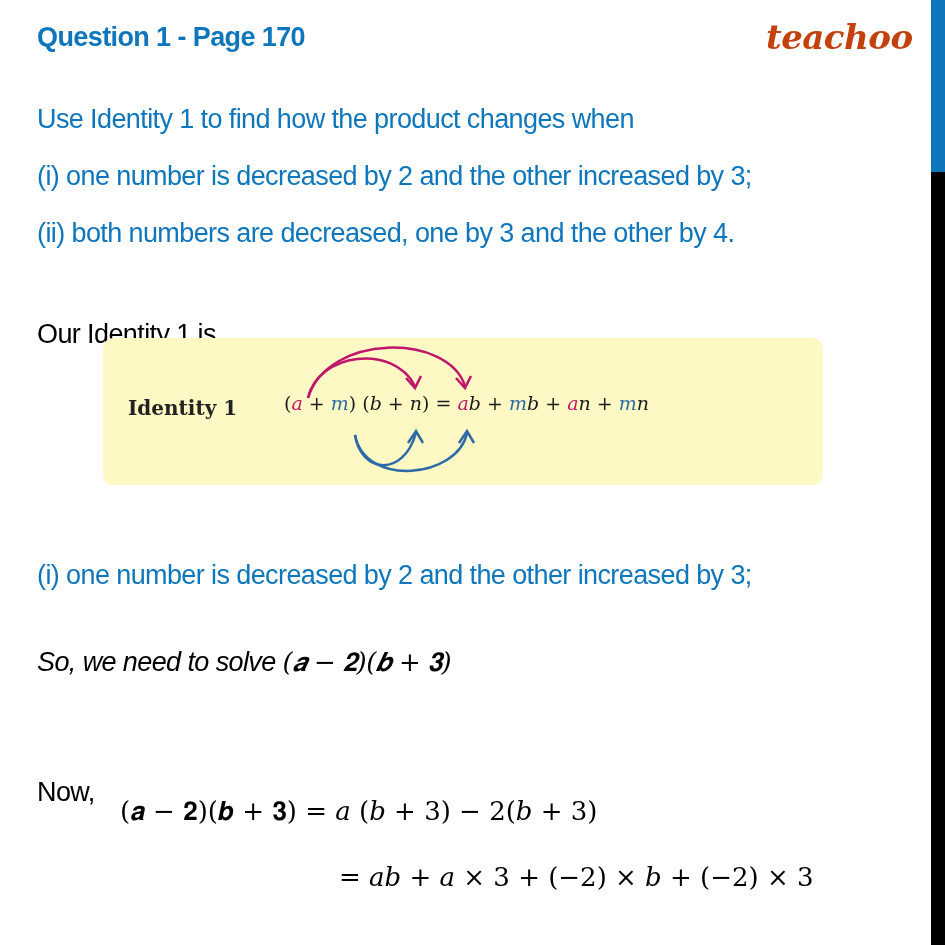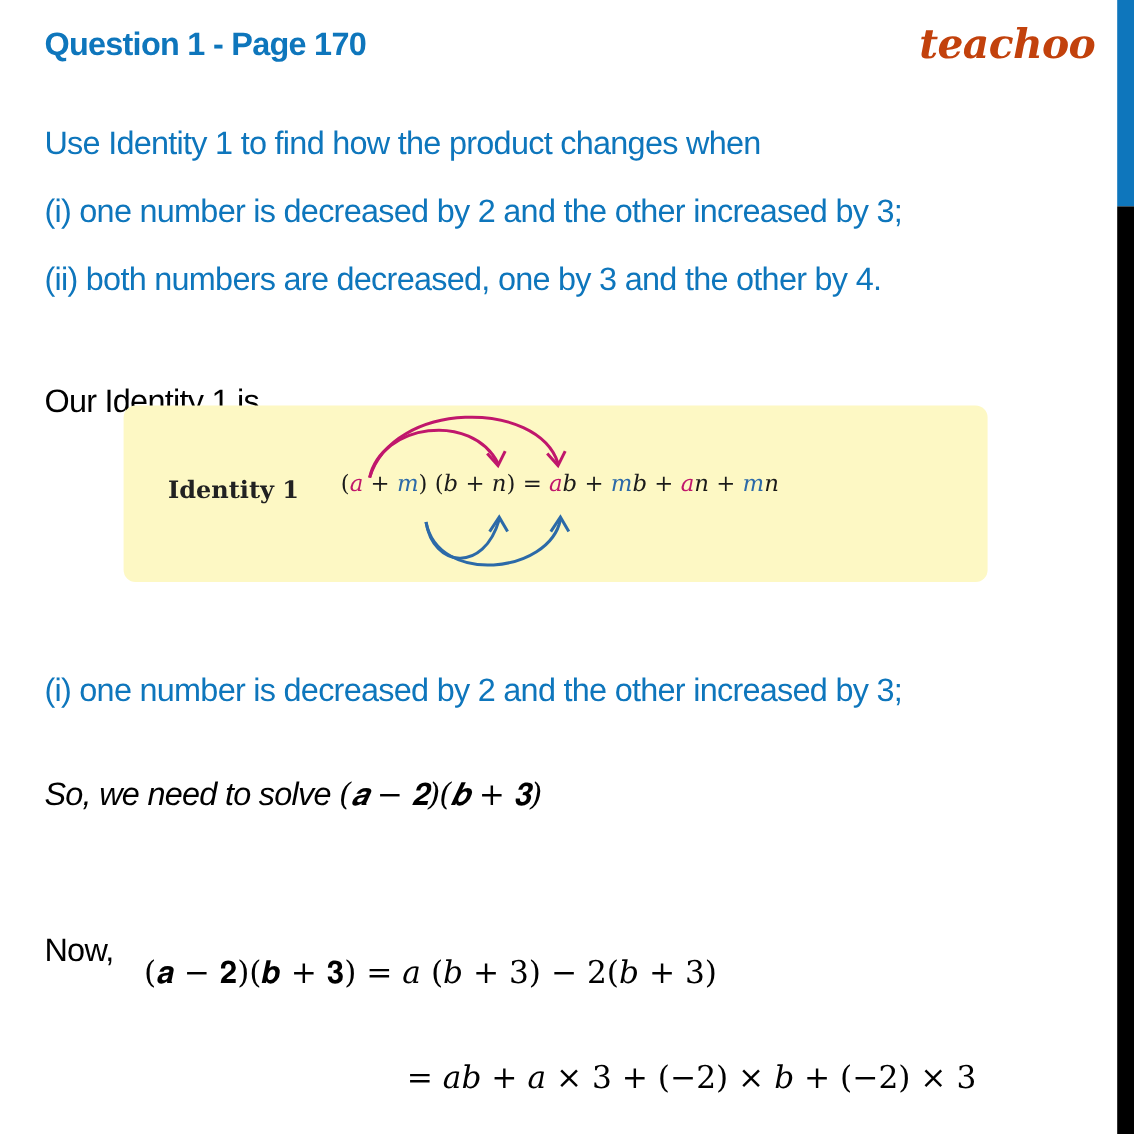--- a/index.html
+++ b/index.html
@@ -17,21 +17,21 @@
     left: 766px; top: 17px; font-family: "DejaVu Serif", serif; font-style: italic;
     font-weight: bold; font-size: 34px; color: #c2410c; letter-spacing: -0.5px;
   }
   .side-blue { left: 931px; top: 0; width: 14px; height: 172px; background: #0e76bc; }
   .side-black { left: 931px; top: 172px; width: 14px; height: 773px; background: #000; }
 
   .idbox {
     left: 103px; top: 338px; width: 720px; height: 147px;
     background: #fdf8c4; border-radius: 10px;
   }
-  .idlabel { left: 128px; top: 396px; font-family: "DejaVu Serif", serif; font-weight: bold; font-size: 20px; color: #222; margin-left: 12px; }
+  .idlabel { left: 128px; top: 396px; font-family: "DejaVu Serif", serif; font-weight: bold; font-size: 20px; color: #222; }
   .ideq { left: 284px; top: 392px; font-family: "DejaVu Serif", serif; font-size: 19px; color: #1a1a1a; }
   .ideq i { font-style: italic; }
   .mag { color: #c0176c; }
   .teal { color: #2c6aa8; }
   .arrows { left: 103px; top: 338px; width: 720px; height: 147px; }
 
   .math { font-family: "DejaVu Serif", serif; font-size: 26px; color: #000; }
 </style>
 </head>
 <body>
@@ -70,13 +70,13 @@
 
 <div class="abs txt black" style="left:37px; top:603px;font-style:italic;">
   <span>So, we need to solve </span><span class="math">(𝒂 − 𝟐)(𝒃 + 𝟑)</span>
 </div>
 
 <div class="abs txt black" style="left:37px; top:733px;">Now,</div>
 
 <div class="abs math" style="left:120px; top:796px;">
   <span>(𝒂 − 𝟐)(𝒃 + 𝟑)</span><span> = 𝑎 (𝑏 + 3) − 2(𝑏 + 3)</span>
 </div>
-<div class="abs math" style="left:339px; top:884px;">= 𝑎𝑏 + 𝑎  ×  3 + (−2) ×  𝑏 + (−2)  ×  3</div>
+<div class="abs math" style="left:339px; top:862px;">= 𝑎𝑏 + 𝑎  ×  3 + (−2) ×  𝑏 + (−2)  ×  3</div>
 
 </body></html>

